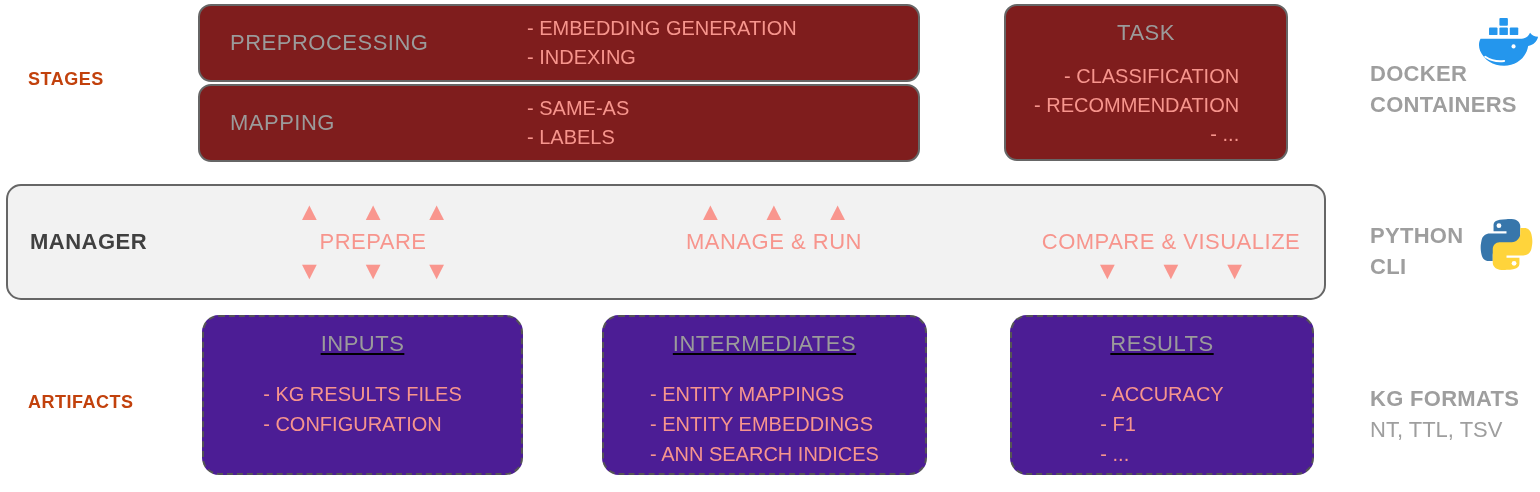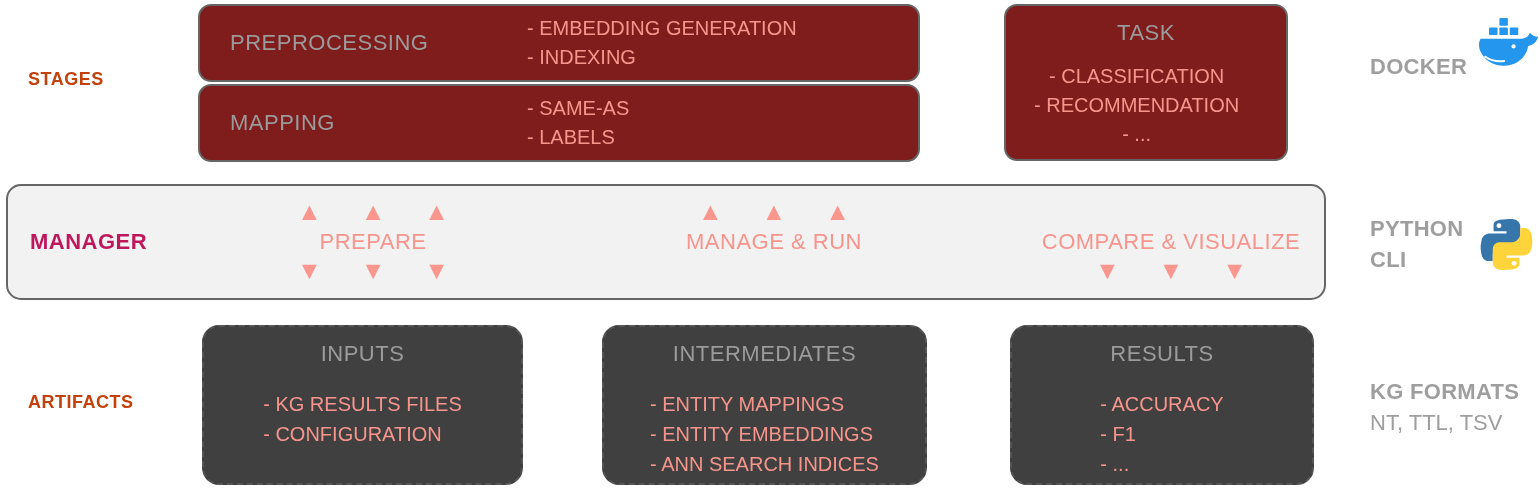--- a/index.html
+++ b/index.html
@@ -29,65 +29,66 @@
   }
   .side-title {
     position:absolute; left:30px; top:50%; transform:translateY(-50%);
   }
   .center-title { text-align:center; padding-top:14px; }
 
   .items { color:#f7958d; font-size:20px; line-height:29px; white-space:nowrap; }
   .mid-items {
     position:absolute; left:327px; top:50%; transform:translateY(-50%);
   }
-  .task-items { position:absolute; left:28px; top:56px; text-align:center; }
+  .task-items { position:absolute; left:28px; top:56px; text-align:right; }
 
   
   #box-manager {
     position:absolute; left:6px; top:184px; width:1320px; height:116px;
     background:#f2f2f2; border:2px solid #666666; border-radius:15px;
     box-sizing:border-box;
   }
   .manager-label {
     position:absolute; left:22px; top:50%; transform:translateY(-50%);
-    font-weight:bold; font-size:22px; color:#be185d; letter-spacing:0.5px;
+    font-weight:bold; font-size:22px; color:#404040; letter-spacing:0.5px;
   }
   .action {
     position:absolute; top:0; height:100%; transform:translateX(-50%);
     display:flex; flex-direction:column; align-items:center; justify-content:center;
   }
   #action-prepare { left:365px; }
   #action-manage  { left:766px; }
   #action-compare { left:1163px; }
   .arrows {
     height:27px; line-height:25px; font-size:25px; color:#f9968e;
     word-spacing:32px; white-space:pre; text-align:center;
   }
   .action-label {
     height:32px; line-height:32px; font-size:22px; color:#f7958d;
     letter-spacing:0.5px; white-space:nowrap;
   }
 
   
   .artifact-box {
-    position:absolute; top:325px; height:160px; background:#404040;
+    position:absolute; top:315px; height:160px; background:#4c1d95;
     border:2px dashed #555555; border-radius:17px; box-sizing:border-box;
     text-align:center;
+    text-decoration:underline;
   }
   #box-inputs        { left:202px;  width:321px; }
   #box-intermediates { left:602px;  width:325px; }
   #box-results       { left:1010px; width:304px; }
   .artifact-items {
     display:inline-block; text-align:left; margin-top:22px; line-height:30px;
   }
 
   
   .legend-text {
     position:absolute; left:1370px; color:#9e9e9e; font-size:22px;
-    line-height:31px; white-space:nowrap;
+    line-height:31px; white-space:nowrap;margin-top:7px;
   }
   .legend-bold { font-weight:bold; letter-spacing:0.3px; }
   #legend-docker  { top:51px; }
   #legend-python  { top:213px; }
   #legend-formats { top:376px; }
   .legend-icon { position:absolute; }
   #docker-icon { left:1473px; top:16px;  width:66px; height:57px; }
   #python-icon { left:1479px; top:216px; width:55px; height:57px; }
 </style>
 </head>
@@ -166,20 +167,21 @@
     <div class="box-title center-title">RESULTS</div>
     <div class="items artifact-items">
       <div>- ACCURACY</div>
       <div>- F1</div>
       <div>- ...</div>
     </div>
   </div>
 
   <div class="legend-text legend-bold" id="legend-docker">
     <div>DOCKER</div>
+    <div>CONTAINERS</div>
   </div>
   <div class="legend-icon" id="docker-icon">
     <svg width="66" height="57" viewBox="0 0 70 58">
       <g fill="#2496ed">
         <rect x="28" y="1" width="9" height="8" rx="1"></rect>
         <rect x="17" y="11" width="9" height="8" rx="1"></rect>
         <rect x="28" y="11" width="9" height="8" rx="1"></rect>
         <rect x="39" y="11" width="9" height="8" rx="1"></rect>
         <path d="M8 23 H50 C55 23 59 20.5 60.5 16.5 C62.5 19.5 65.5 20.8 69 20.8 C68 26 64 29.5 58.5 30.5 C56.5 43 46 51.5 33 51.5 C21 51.5 12 45.5 7.5 35.5 C5.8 31.3 6 26.5 8 23 Z"></path>
       </g>

